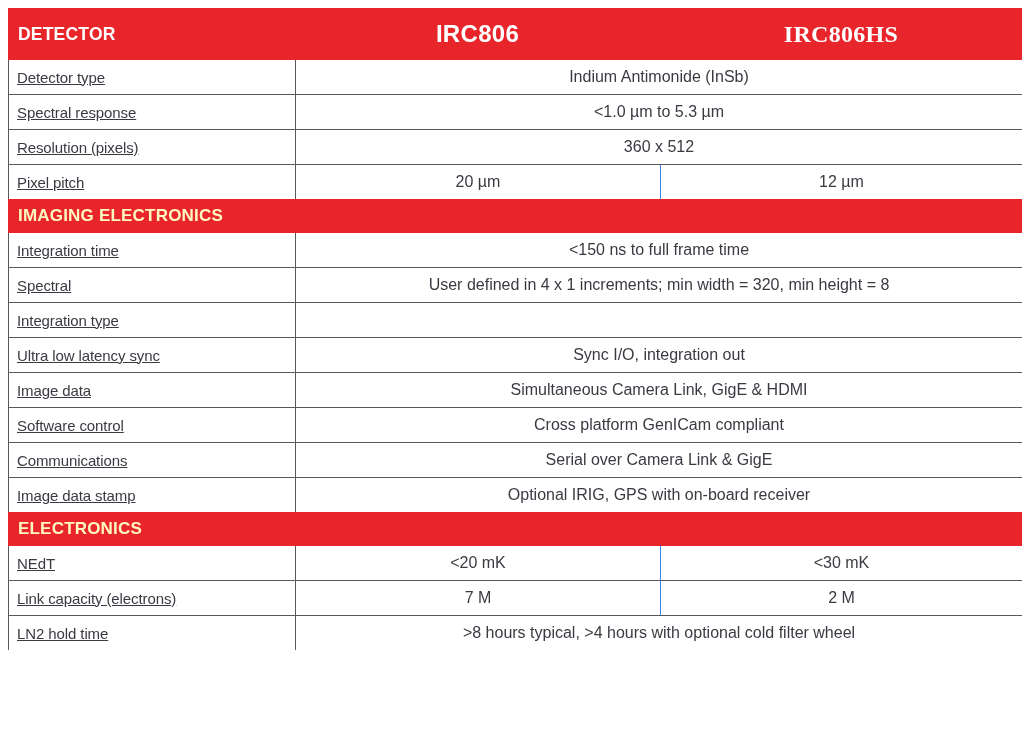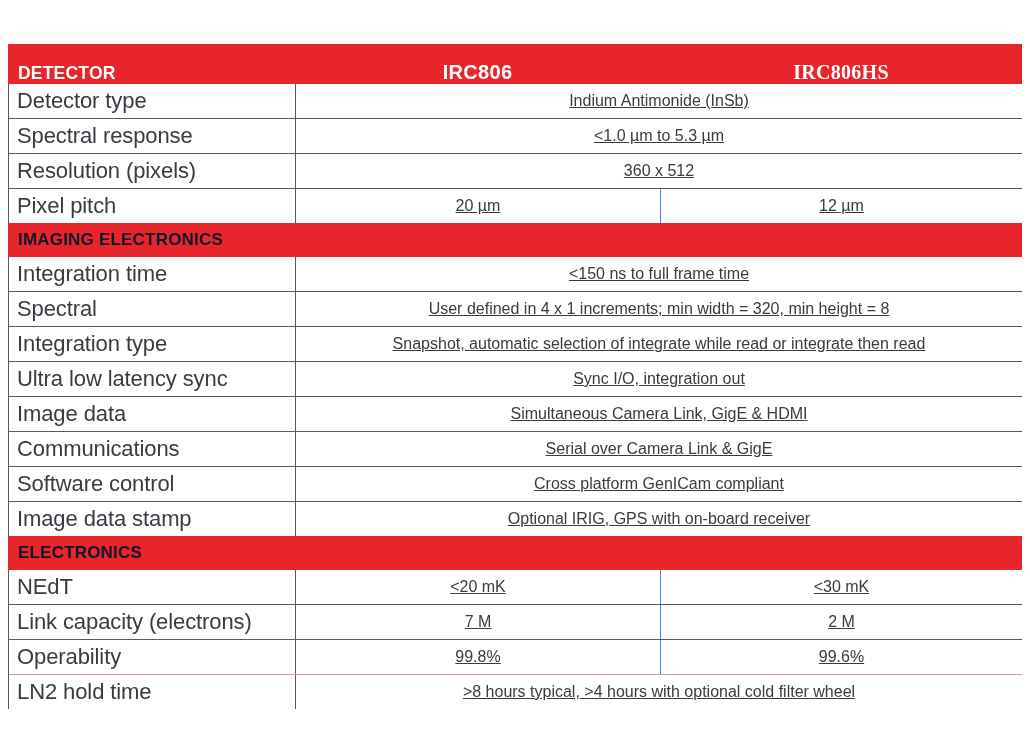--- a/index.html
+++ b/index.html
@@ -44,35 +44,35 @@
     border-bottom: none;
   }
 
   .cell-label {
     width: 287px;
     flex: 0 0 287px;
     box-sizing: border-box;
     padding-left: 8px;
     display: flex;
     align-items: center;
-    font-size: 22px;
+    font-size: 15px;
     letter-spacing: -0.1px;
     border-right: 1px solid #58585f;
     white-space: nowrap;
+    text-decoration: underline;
   }
 
   .cell-value {
     flex: 1 1 auto;
     box-sizing: border-box;
     display: flex;
     align-items: center;
     justify-content: center;
     font-size: 16px;
     white-space: nowrap;
-    text-decoration: underline;
   }
 
   
   .cell-value.half-a {
     flex: 0 0 365px;
     width: 365px;
     border-right: 1px solid #3b82f6;
   }
   .cell-value.half-b {
     flex: 1 1 auto;
@@ -83,54 +83,53 @@
     display: block;
     height: 34px;
     background: #e8252b;
     margin: 0;
   }
   .section-row .section-title {
     display: flex;
     align-items: center;
     height: 100%;
     padding-left: 10px;
-    color: #0f172a;
+    color: #fef9c3;
     font-size: 17px;
     font-weight: bold;
     letter-spacing: 0.2px;
   }
 
   
   .header-row {
     display: flex;
-    height: 40px;
+    height: 52px;
     background: #e8252b;
-    align-items: flex-end;
-    margin-top: 36px;
+    align-items: center;
   }
   .header-row .h-label {
     width: 287px;
     flex: 0 0 287px;
     box-sizing: border-box;
     padding-left: 10px;
     display: flex;
     align-items: center;
     color: #fff;
     font-size: 17.5px;
     font-weight: bold;
     letter-spacing: 0.2px;
   }
   .header-row .h-col {
     flex: 0 0 365px;
     width: 365px;
     display: flex;
     align-items: center;
     justify-content: center;
     color: #ffffff;
-    font-size: 20px;
+    font-size: 24px;
     font-weight: bold;
     letter-spacing: 0.3px;
   }
   .header-row .h-col.last {
     flex: 1 1 auto;
     width: auto;
     font-family: Liberation Serif, serif;
   }
 
   
@@ -180,37 +179,36 @@
       <div class="row">
         <div class="cell-label">Integration time</div>
         <div class="cell-value">&lt;150 ns to full frame time</div>
       </div>
       <div class="row">
         <div class="cell-label">Spectral</div>
         <div class="cell-value">User defined in 4 x 1 increments; min width = 320, min height = 8</div>
       </div>
       <div class="row">
         <div class="cell-label">Integration type</div>
-        <div class="cell-value">Snapshot, automatic selection of integrate while read or integrate then read</div>
       </div>
       <div class="row">
         <div class="cell-label">Ultra low latency sync</div>
         <div class="cell-value">Sync I/O, integration out</div>
       </div>
       <div class="row">
         <div class="cell-label">Image data</div>
         <div class="cell-value">Simultaneous Camera Link, GigE &amp; HDMI</div>
       </div>
       <div class="row">
+        <div class="cell-label">Software control</div>
+        <div class="cell-value">Cross platform GenICam compliant</div>
+      </div>
+      <div class="row">
         <div class="cell-label">Communications</div>
         <div class="cell-value">Serial over Camera Link &amp; GigE</div>
-      </div>
-      <div class="row">
-        <div class="cell-label">Software control</div>
-        <div class="cell-value">Cross platform GenICam compliant</div>
       </div>
       <div class="row no-sep">
         <div class="cell-label">Image data stamp</div>
         <div class="cell-value">Optional IRIG, GPS with on-board receiver</div>
       </div>
     </div>
 
     <div class="section-row">
       <div class="section-title">ELECTRONICS</div>
     </div>
@@ -219,25 +217,20 @@
       <div class="row">
         <div class="cell-label">NEdT</div>
         <div class="cell-value half-a">&lt;20 mK</div>
         <div class="cell-value half-b">&lt;30 mK</div>
       </div>
       <div class="row">
         <div class="cell-label">Link capacity (electrons)</div>
         <div class="cell-value half-a">7 M</div>
         <div class="cell-value half-b">2 M</div>
       </div>
-      <div class="row rose-sep">
-        <div class="cell-label">Operability</div>
-        <div class="cell-value half-a">99.8%</div>
-        <div class="cell-value half-b">99.6%</div>
-      </div>
       <div class="row no-sep">
         <div class="cell-label">LN2 hold time</div>
         <div class="cell-value">&gt;8 hours typical, &gt;4 hours with optional cold filter wheel</div>
       </div>
     </div>
 
   </div>
 </div>
 
 </body></html>

